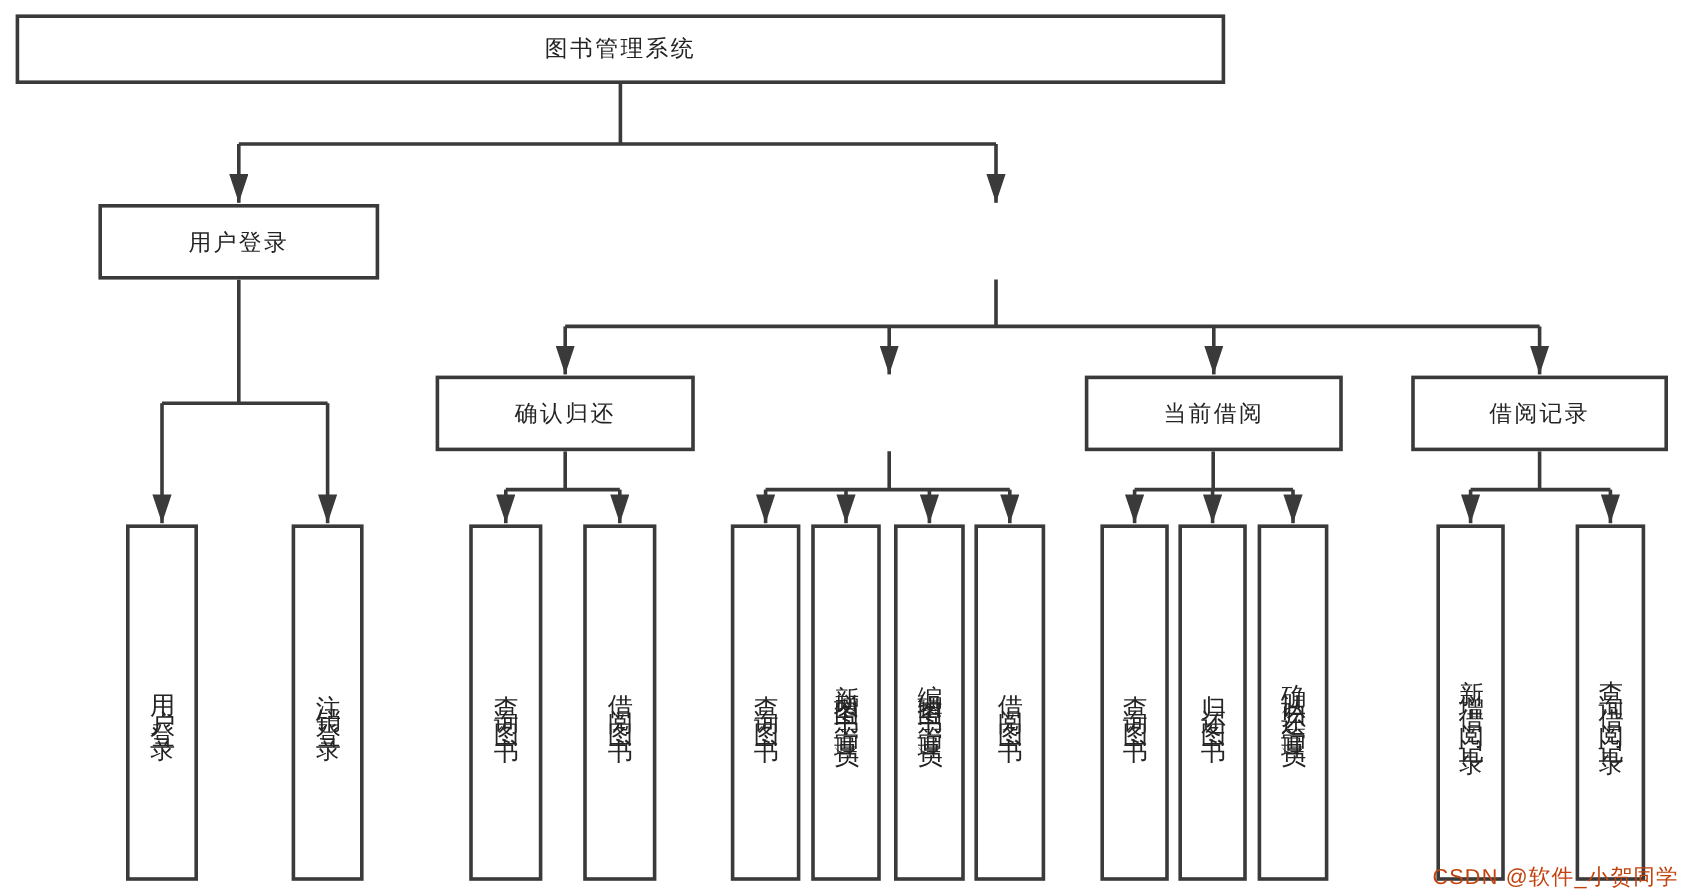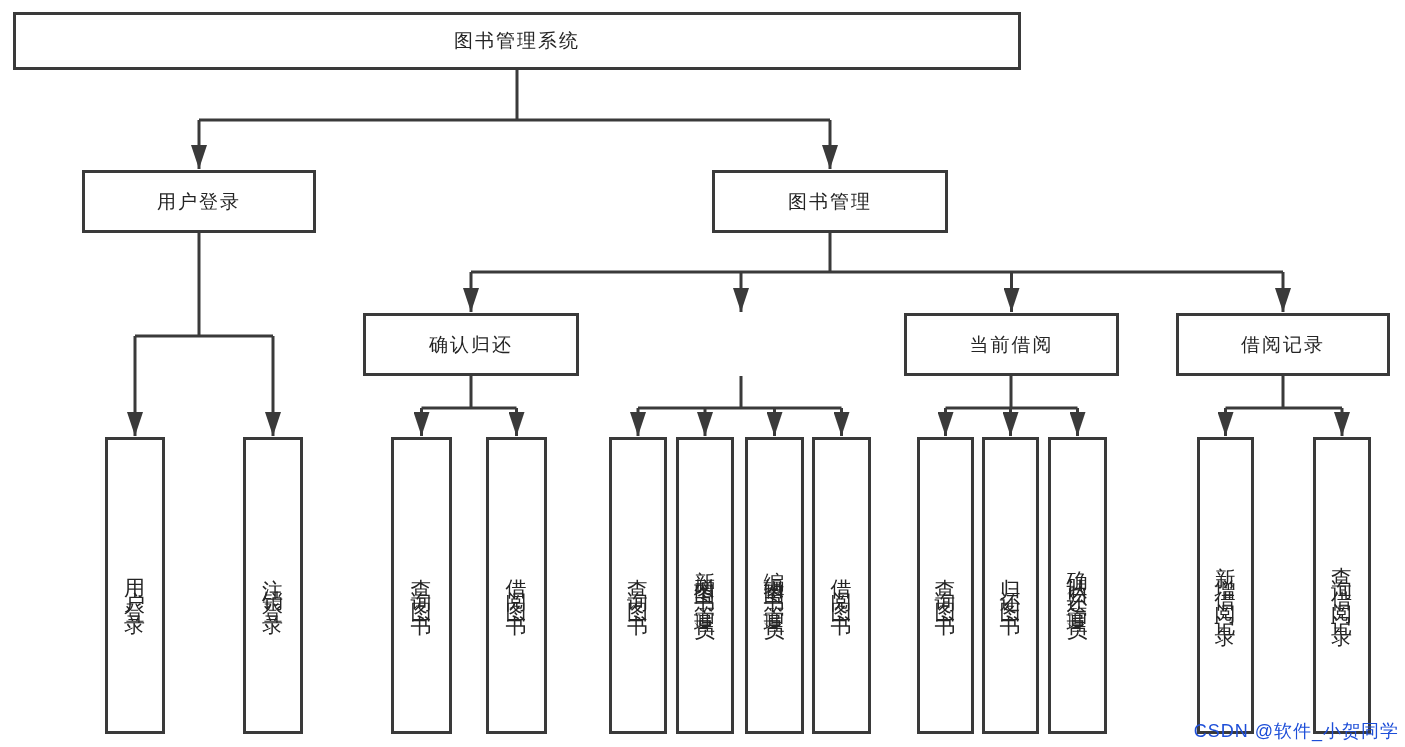--- a/index.html
+++ b/index.html
@@ -15,21 +15,21 @@
     color:#242424;
   }
   .hnode { font-size:19px; letter-spacing:2px; white-space:nowrap; }
   .vnode .lbl {
     writing-mode:vertical-rl; text-orientation:mixed;
     font-size:21px; line-height:1.1; letter-spacing:12px;
   }
   .vnode.long .lbl { letter-spacing:7px; }
   .watermark {
     position:absolute; right:6px; bottom:4px;
-    font-size:18px; letter-spacing:1px; color:#1d4ed8; white-space:nowrap;
+    font-size:18px; letter-spacing:1px; color:#c2410c; white-space:nowrap;
   }
 </style>
 </head>
 <body>
 
 <div id="canvas">
 
   <svg id="connectors" width="1405" height="747" viewBox="0 0 1405 747" aria-hidden="true">
     <defs>
       <marker id="arrowhead" markerUnits="userSpaceOnUse" markerWidth="24" markerHeight="16" refX="24" refY="8" orient="auto">
@@ -85,23 +85,20 @@
     </g>
   </svg>
 
   <div class="node hnode" style="left:13px;top:12px;width:1008px;height:58px">
     <span class="lbl">图书管理系统</span>
   </div>
 
   <div class="node hnode" style="left:82px;top:170px;width:234px;height:63px">
     <span class="lbl">用户登录</span>
   </div>
-  <div class="node hnode" style="left:712px;top:170px;width:236px;height:63px">
-    <span class="lbl">图书管理</span>
-  </div>
 
   <div class="node hnode" style="left:363px;top:313px;width:216px;height:63px">
     <span class="lbl">确认归还</span>
   </div>
   <div class="node hnode" style="left:1176px;top:313px;width:214px;height:63px">
     <span class="lbl">借阅记录</span>
   </div>
   <div class="node hnode" style="left:904px;top:313px;width:215px;height:63px">
     <span class="lbl">当前借阅</span>
   </div>

